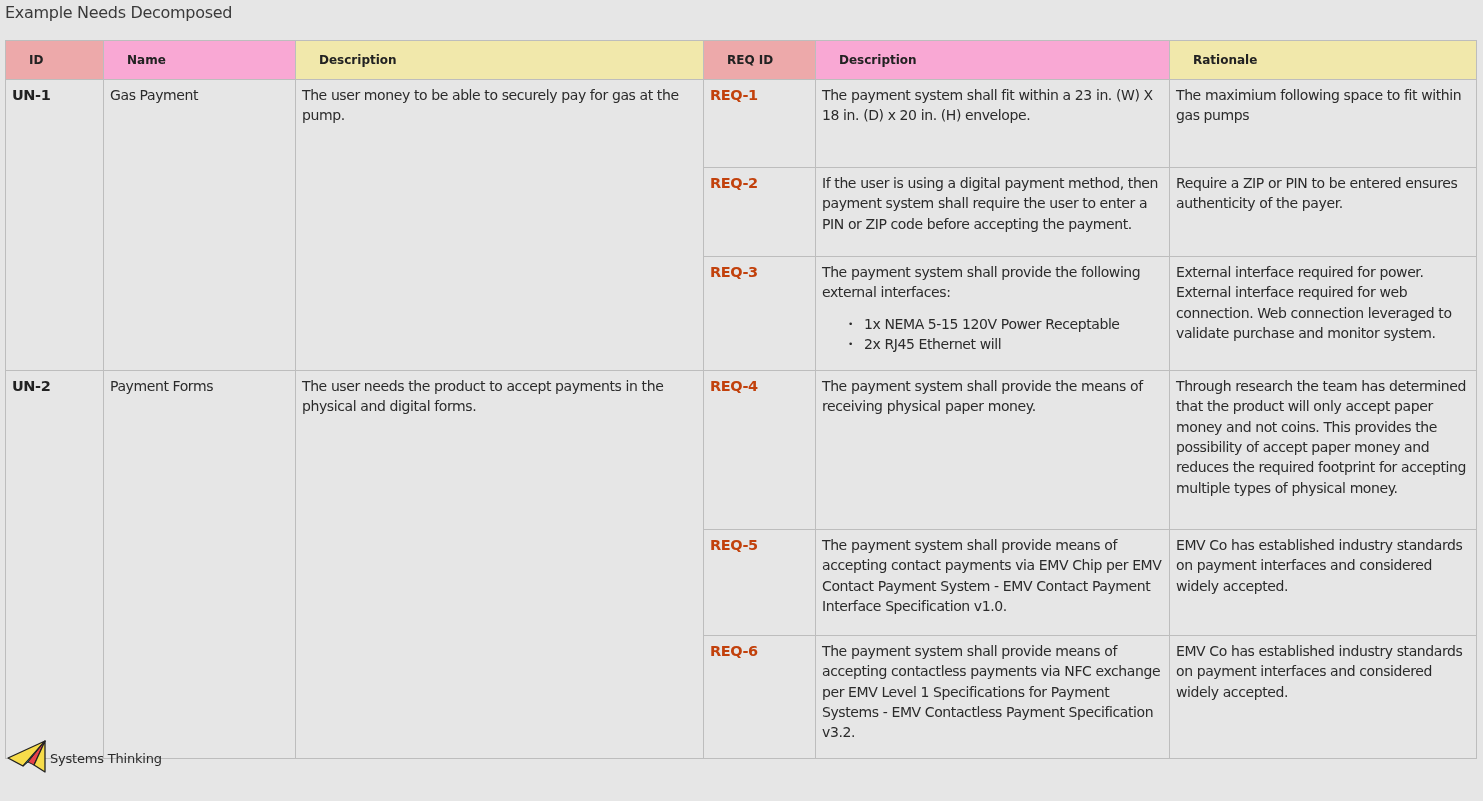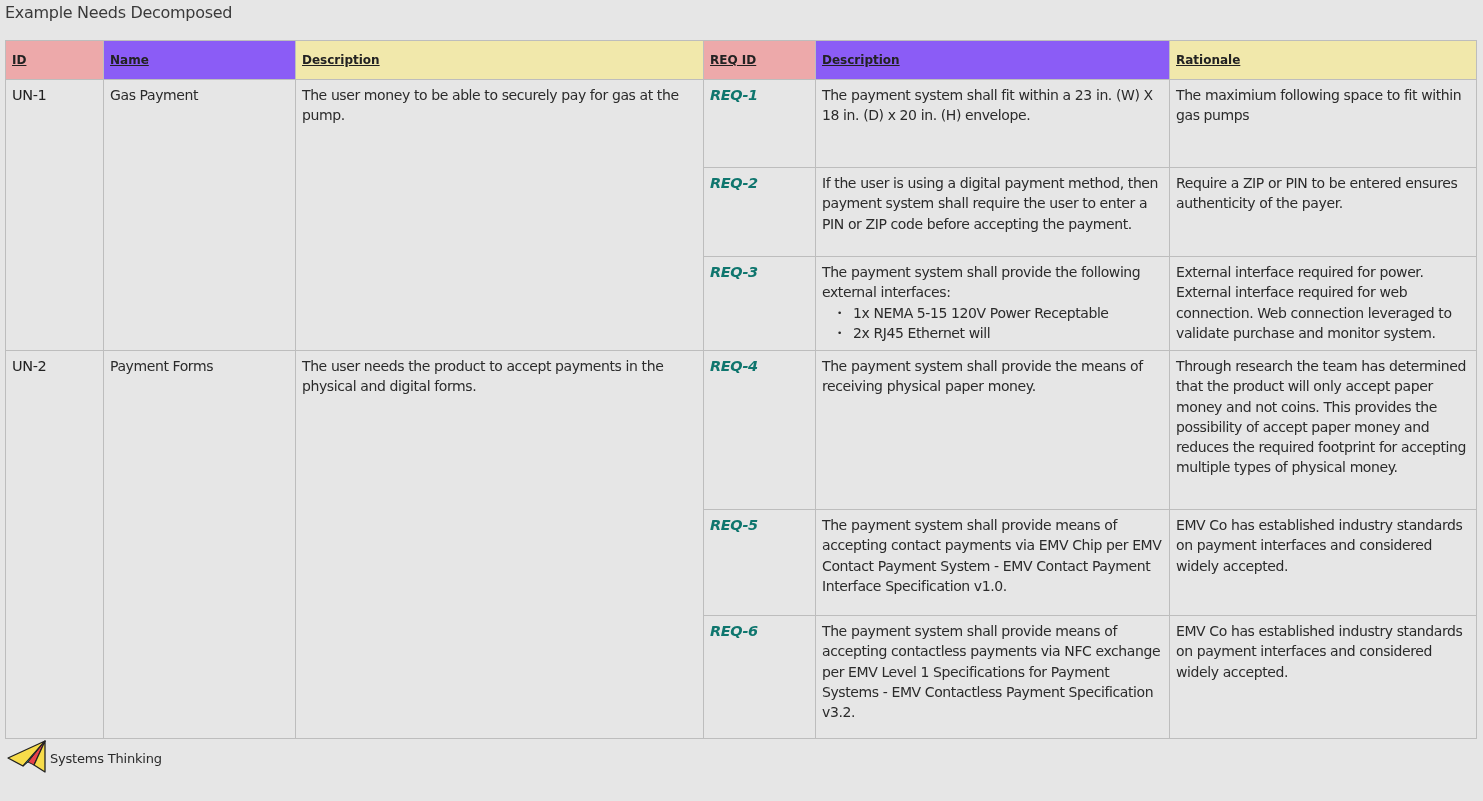--- a/index.html
+++ b/index.html
@@ -40,43 +40,41 @@
       line-height: 20.3px;
       text-align: left;
     }
     table.needs th {
       height: 38px;
       vertical-align: middle;
       font-size: 12px;
       font-weight: bold;
       color: #222;
       letter-spacing: 0;
-      padding: 0 6px;
-      text-decoration: underline;
+      padding: 0 23px;
     }
     th.pink { background: #eda9aa; text-align: center; }
-    th.blue { background: #8b5cf6; }
+    th.blue { background: #f9a8d4; }
     th.yellow { background: #f1e8ab; }
     td.idcell {
       vertical-align: middle;
       text-align: center;
-      font-weight: normal;
+      font-weight: bold;
       font-size: 14.5px;
       color: #222;
     }
     td.reqid {
       vertical-align: middle;
       text-align: center;
       font-weight: bold;
       font-size: 14.5px;
-      color: #0f766e;
-      font-style: italic;
+      color: #c2410c;
     }
     ul.bullets {
-      margin: 0;
+      margin: 11px;
       padding: 0 0 0 13px;
       list-style: none;
     }
     ul.bullets li {
       position: relative;
       padding-left: 18px;
     }
     ul.bullets li::before {
       content: "\2022";
       position: absolute;

